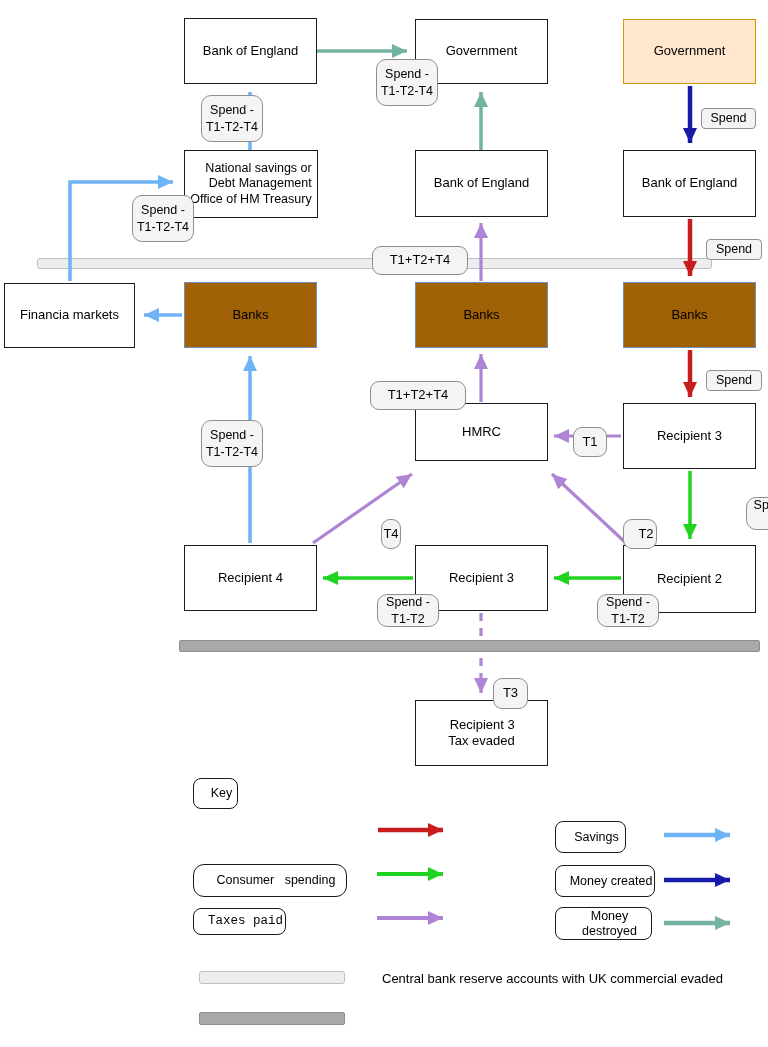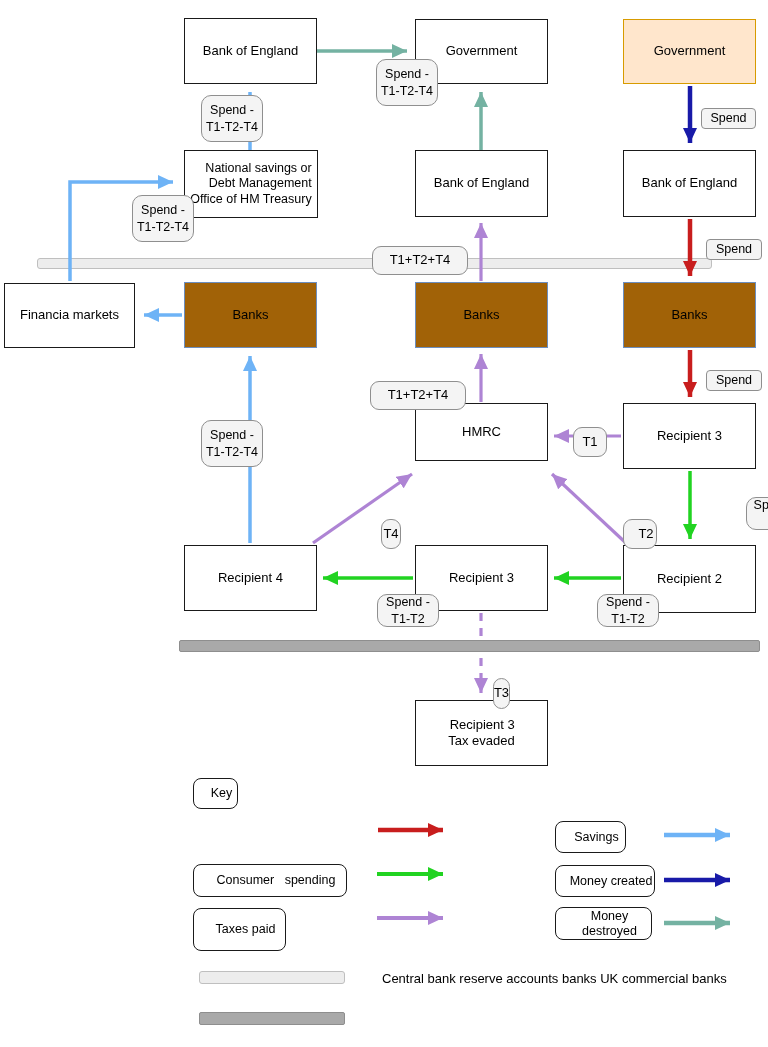--- a/index.html
+++ b/index.html
@@ -126,36 +126,36 @@
   <div class="chip r10" style="left:161px;top:420px;width:62px;height:47px;">Spend -
 T1-T2-T4</div>
   <div class="chip r8" style="left:372px;top:226px;width:96px;height:29px;font-size:13px;">T1+T2+T4</div>
   <div class="chip r8" style="left:370px;top:361px;width:96px;height:29px;font-size:13px;">T1+T2+T4</div>
   <div class="chip r4" style="left:701px;top:108px;width:55px;height:21px;">Spend</div>
   <div class="chip r4" style="left:706px;top:239px;width:56px;height:21px;">Spend</div>
   <div class="chip r4" style="left:706px;top:370px;width:56px;height:21px;">Spend</div>
   <div class="chip r8" style="left:573px;top:407px;width:34px;height:30px;font-size:13px;">T1</div>
   <div class="chip r8" style="left:623px;top:499px;width:34px;height:30px;font-size:13px;padding-left:12px;">T2</div>
   <div class="chip r8" style="left:381px;top:499px;width:20px;height:30px;font-size:13px;">T4</div>
-  <div class="chip r8" style="left:493px;top:658px;width:17px;height:31px;font-size:13px;">T3</div>
+  <div class="chip r8" style="left:493px;top:658px;width:35px;height:31px;font-size:13px;">T3</div>
   <div class="chip r10" style="left:706px;top:497px;width:59px;height:33px;">Spend -
 T1</div>
   <div class="chip r10" style="left:557px;top:594px;width:62px;height:33px;">Spend -
 T1-T2</div>
   <div class="chip r10" style="left:337px;top:594px;width:62px;height:33px;">Spend -
 T1-T2</div>
 
   <div class="legend-box" style="left:193px;top:778px;width:45px;height:31px;">Key</div>
 
-  <div class="legend-box" style="left:193px;top:864px;width:154px;height:33px;">Consumer   spending</div>
-  <div class="legend-box" style="left:193px;top:908px;width:93px;height:43px;">Taxes paid</div>
+  <div class="legend-box" style="left:193px;top:864px;width:154px;height:33px;border-radius:11px;">Consumer   spending</div>
+  <div class="legend-box" style="left:193px;top:908px;width:93px;height:27px;font-family:Liberation Mono, monospace;">Taxes paid</div>
 
   <div class="legend-box" style="left:555px;top:821px;width:71px;height:32px;">Savings</div>
   <div class="legend-box" style="left:555px;top:865px;width:100px;height:32px;">Money created</div>
   <div class="legend-box" style="left:555px;top:907px;width:97px;height:33px;">Money
 destroyed</div>
 
   <div class="bar bar-light" style="left:199px;top:971px;width:146px;height:13px;"></div>
-  <div class="legend-text" style="left:382px;top:971px;">Central bank reserve accounts banks UK commercial banks</div>
+  <div class="legend-text" style="left:382px;top:971px;">Central bank reserve accounts with UK commercial evaded</div>
 
   <div class="bar bar-dark" style="left:199px;top:1012px;width:146px;height:13px;"></div>
 
 </div>
 
 </body></html>

